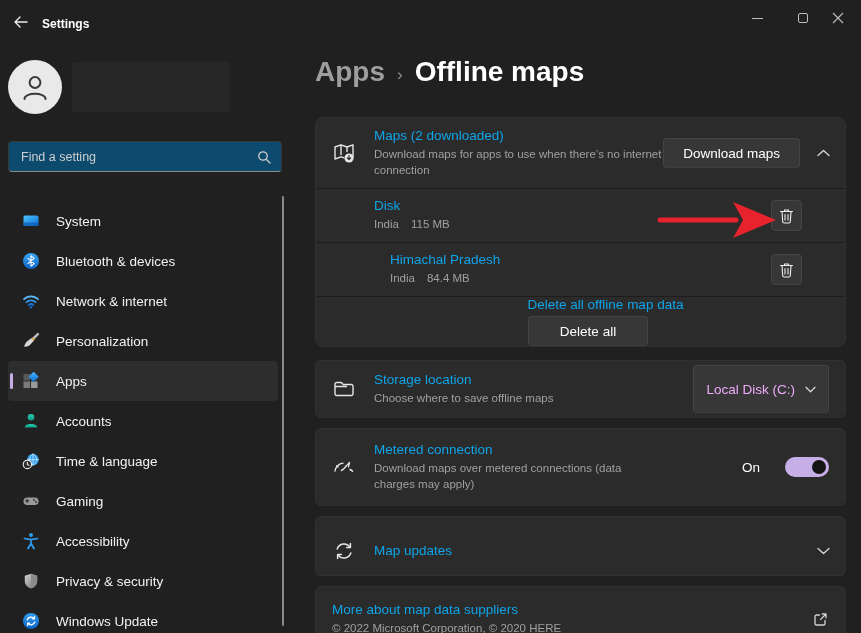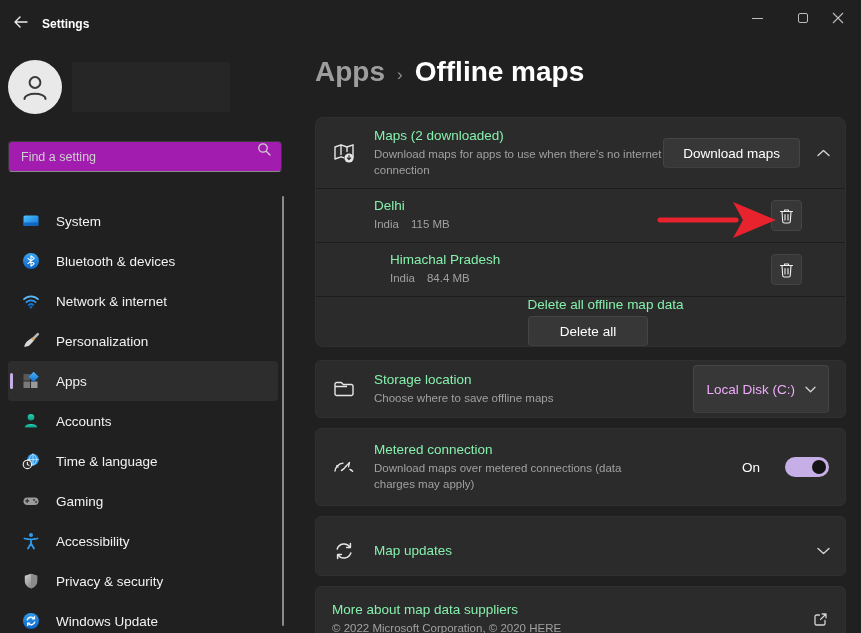--- a/index.html
+++ b/index.html
@@ -20,22 +20,22 @@
     align-items:center; justify-content:center; color:#bdbdbd; cursor:pointer; }
   .win-min { left:734px; } .win-max { left:780px; } .win-close { left:815px; }
   .min-glyph { width:11px; height:1px; background:#bdbdbd; }
   .max-glyph { width:10px; height:10px; border:1px solid #bdbdbd; border-radius:2px; }
 
   
   .avatar { position:absolute; left:8px; top:60px; width:54px; height:54px; border-radius:50%;
     background:#e9e9e9; display:flex; align-items:center; justify-content:center; cursor:pointer; }
   .name-box { position:absolute; left:72px; top:62px; width:158px; height:50px; background:#262626; border-radius:2px; }
   .search-wrap { position:absolute; left:8px; top:141px; width:274px; height:31px;
-    background:#a21caf; border:1px solid #383838; border-bottom:1px solid #8a8a8a; border-radius:4px;
-    display:flex; }
+    background:#0c4a6e; border:1px solid #383838; border-bottom:1px solid #8a8a8a; border-radius:4px;
+    display:flex; align-items:center; }
   .search-wrap input { flex:1; background:transparent; border:none; outline:none;
     color:#e6e6e6; font-size:12.5px; padding:0 8px 0 12px; font-family:inherit; }
   .search-wrap input::placeholder { color:#cfcfcf; }
   .search-glyph { margin-right:10px; display:flex; }
 
   .nav { position:absolute; left:8px; top:201px; width:270px; }
   .nav-item { position:relative; height:40px; display:flex; align-items:center;
     padding-left:14px; border-radius:4px; cursor:pointer; }
   .nav-item.active { background:#2d2d2d; }
   .nav-item.active::before { content:""; position:absolute; left:2px; top:12px; width:3px; height:16px;
@@ -56,21 +56,21 @@
   .group { position:absolute; left:315px; top:117px; width:531px; background:#2b2b2b;
     border:1px solid #303030; border-radius:8px; overflow:hidden; }
   .g-row { display:flex; align-items:center; }
   .g-row + .g-row { border-top:1px solid #1d1d1d; }
   .g-header { height:70px; padding:0 8px 0 16px; }
   .g-sub { height:54px; padding:0 8px 0 58px; }
   .g-del { height:50px; padding:0 8px 0 58px;flex-direction:column; }
 
   .lead-ico { width:26px; flex:0 0 26px; display:flex; justify-content:center; }
   .txt { margin-left:16px; flex:1; min-width:0; }
-  .t-title { font-size:13.5px; color:#86efac; }
+  .t-title { font-size:13.5px; color:#0ea5e9; }
   .t-sub { font-size:11.5px; color:#a0a0a0; margin-top:3px; line-height:1.4; }
   .w290 { max-width:290px; }
   .nowrap { white-space:nowrap; }
   .sub-meta span + span { margin-left:12px; }
 
   .btn { height:30px; background:#373737; border:1px solid #454545; border-bottom-color:#3e3e3e;
     border-radius:4px; color:#fff; font-size:13.5px; font-family:inherit;
     display:flex; align-items:center; justify-content:center; cursor:pointer; }
   .btn-download { padding:0 19px; }
   .btn-delete { padding:0 31px; margin-right:35px; }
@@ -316,21 +316,21 @@
     <button class="btn btn-download">Download maps</button>
     <span class="chev-box">
       <svg width="13" height="8" viewBox="0 0 13 8" fill="none">
           <path d="M1 6.5L6.5 1.5L12 6.5" stroke="#d4d4d4" stroke-width="1.4" stroke-linecap="round" stroke-linejoin="round"></path>
         </svg>
     </span>
   </div>
 
   <div class="g-row g-sub">
     <div class="txt" style="margin-left:0;">
-      <div class="t-title">Delhi</div>
+      <div class="t-title">Disk</div>
       <div class="t-sub sub-meta">
         <span>India</span><span>115 MB</span>
       </div>
     </div>
     <span class="icon-btn trash-btn">
       <svg width="15" height="16" viewBox="0 0 15 16" fill="none">
         <path d="M1.5 3.5h12M5.5 3.5V2h4v1.5M3 3.5l.7 10a1.6 1.6 0 0 0 1.6 1.5h4.4a1.6 1.6 0 0 0 1.6-1.5l.7-10M6 6.5v5.5M9 6.5v5.5" stroke="#f0f0f0" stroke-width="1.1" stroke-linecap="round" stroke-linejoin="round"></path>
       </svg>
     </span>
   </div>

